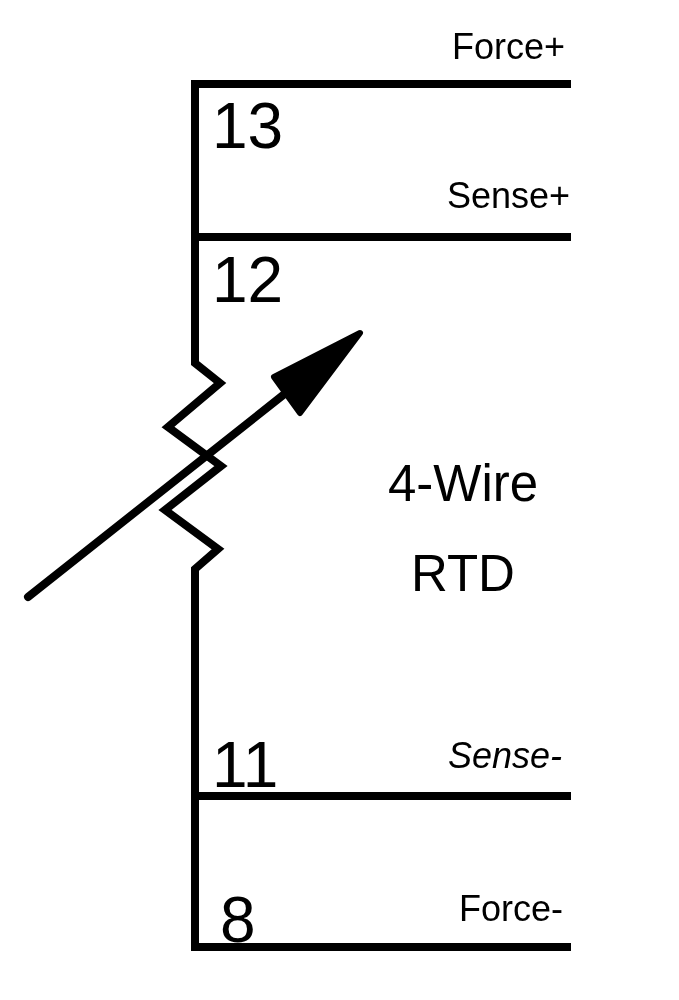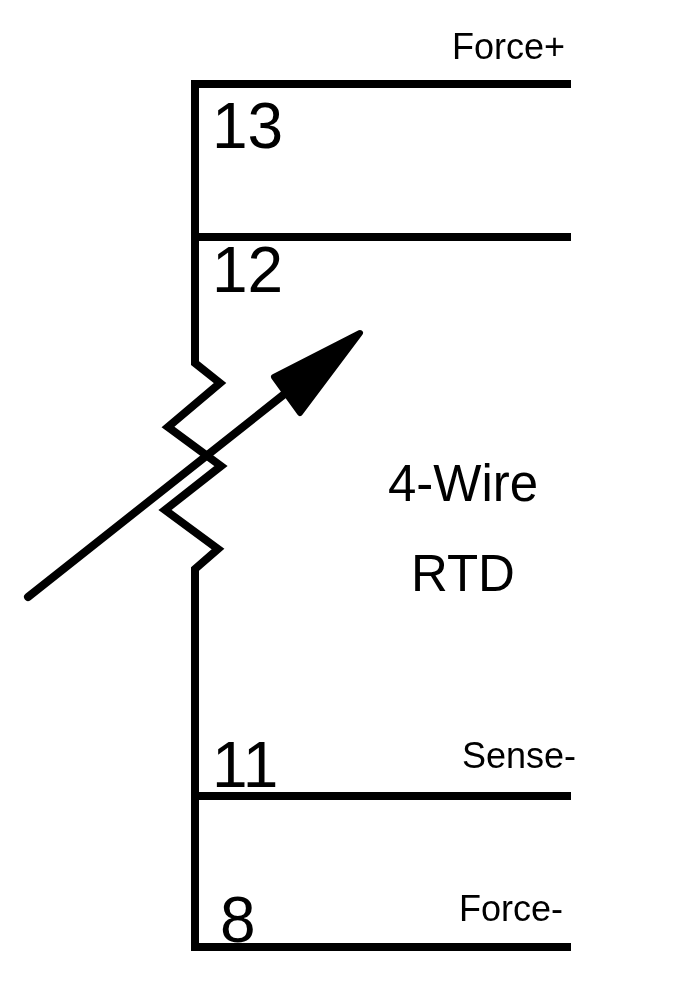--- a/index.html
+++ b/index.html
@@ -31,26 +31,26 @@
   }
   .txt {
     position: absolute;
     white-space: nowrap;
     line-height: 1;
     color: var(--ink);
   }
   .pin { font-size: 64px; }
   .wire-label { font-size: 36px; }
   .pin-13 { left: 212px; top: 94px; }
-  .pin-12 { left: 212px; top: 238px; }
+  .pin-12 { left: 212px; top: 248px; }
   .pin-11 { left: 212px; top: 733px; }
   .pin-8  { left: 220px; top: 888px; }
   .lbl-force-plus  { right: 114px; top: 29px; }
   .lbl-sense-plus  { right: 109px; top: 178px; }
-  .lbl-sense-minus { right: 103px; top: 738px; }
+  .lbl-sense-minus { right: 117px; top: 738px; font-style: italic; }
   .lbl-force-minus { right: 116px; top: 891px; }
   .device-title {
     position: absolute;
     left: 343px;
     top: 439px;
     width: 240px;
     font-size: 51px;
     line-height: 90px;
     text-align: center;
     white-space: nowrap;
@@ -73,20 +73,21 @@
 
     <line x1="28" y1="597" x2="287" y2="392" stroke="var(--ink)" stroke-width="8" stroke-linecap="round"></line>
     <polygon points="360,333 274,377 300,413" fill="var(--ink)" stroke="var(--ink)" stroke-width="6" stroke-linejoin="round"></polygon>
   </svg>
 
   <div class="labels">
     <span class="txt pin pin-13">13</span>
     <span class="txt wire-label lbl-force-plus">Force+</span>
 
     <span class="txt pin pin-12">12</span>
+    <span class="txt wire-label lbl-sense-plus">Sense+</span>
 
     <span class="txt pin pin-11">11</span>
     <span class="txt wire-label lbl-sense-minus">Sense-</span>
 
     <span class="txt pin pin-8">8</span>
     <span class="txt wire-label lbl-force-minus">Force-</span>
 
     <div class="device-title">
       <span class="line">4-Wire</span>
       <span class="line">RTD</span>

